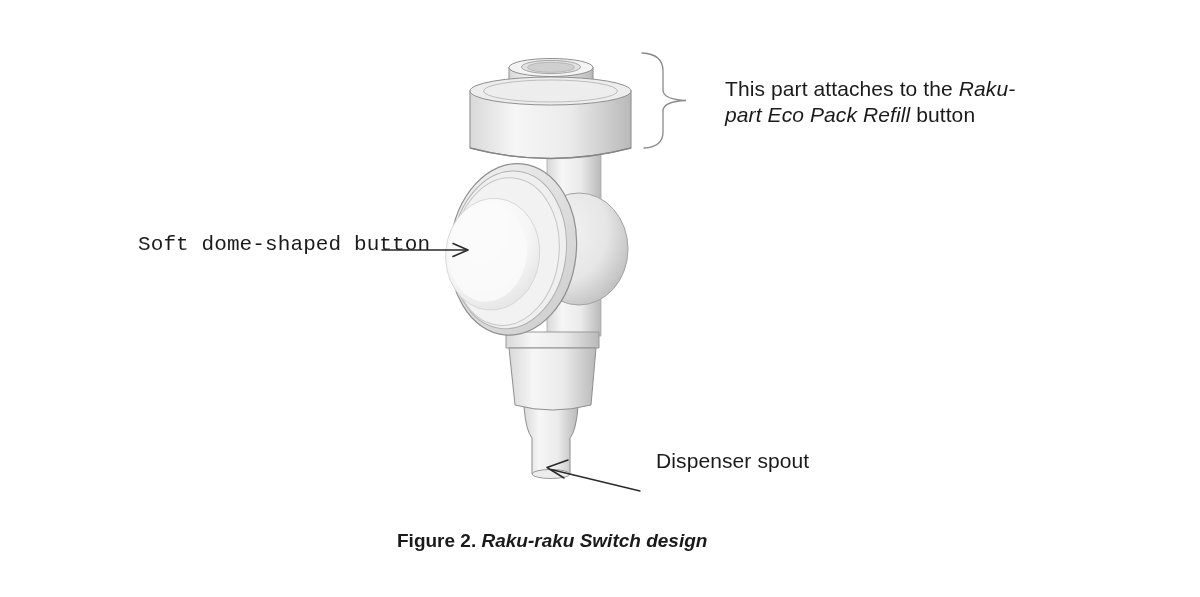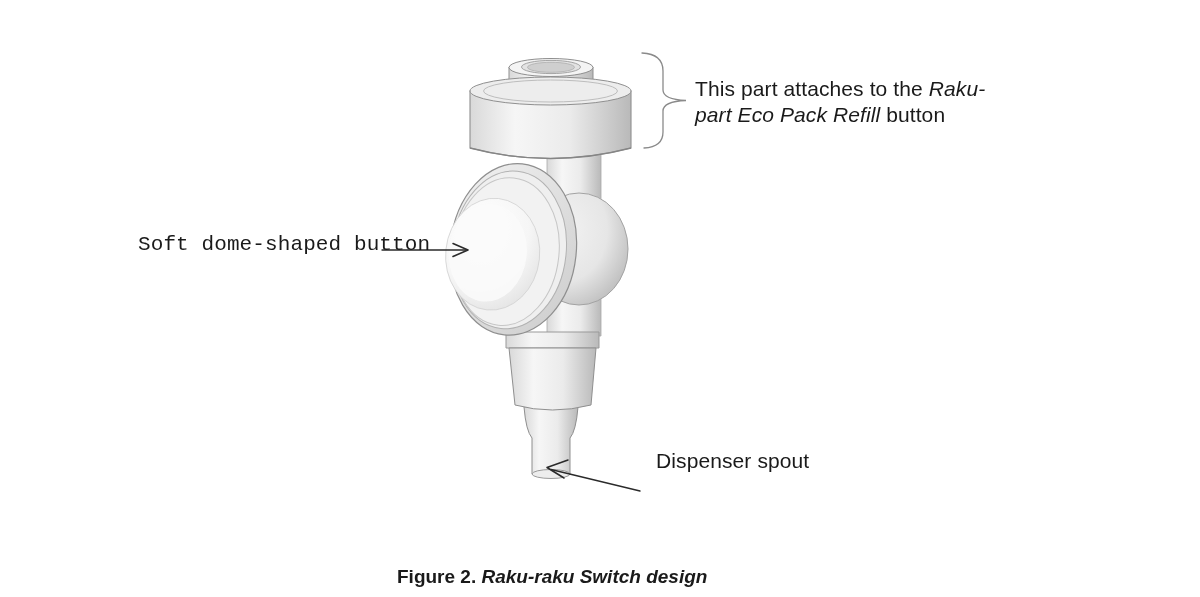--- a/index.html
+++ b/index.html
@@ -14,31 +14,30 @@
   .stage svg{position:absolute;left:0;top:0;}
   .label{
     position:absolute;
     font-size:21px;
     line-height:26px;
     letter-spacing:0.1px;
     white-space:nowrap;
     color:#1a1a1a;
   }
   .label .it{font-style:italic;}
-  .attach-label{left:695px;top:76px;}
+  .attach-label{left:725px;top:76px;}
   .button-label{left:138px;top:232px;font-family:Liberation Mono, monospace;}
   .spout-label{left:656px;top:448px;}
   .caption{
     position:absolute;
     left:397px;top:530px;
     font-size:19px;
     font-weight:bold;
     white-space:nowrap;
     color:#1a1a1a;
-    margin-top:36px;
   }
   .caption .it{font-style:italic;}
 </style>
 </head>
 <body>
 
 <div class="stage">
 
   <svg width="1200" height="597" viewBox="0 0 1200 597">
     <defs>

